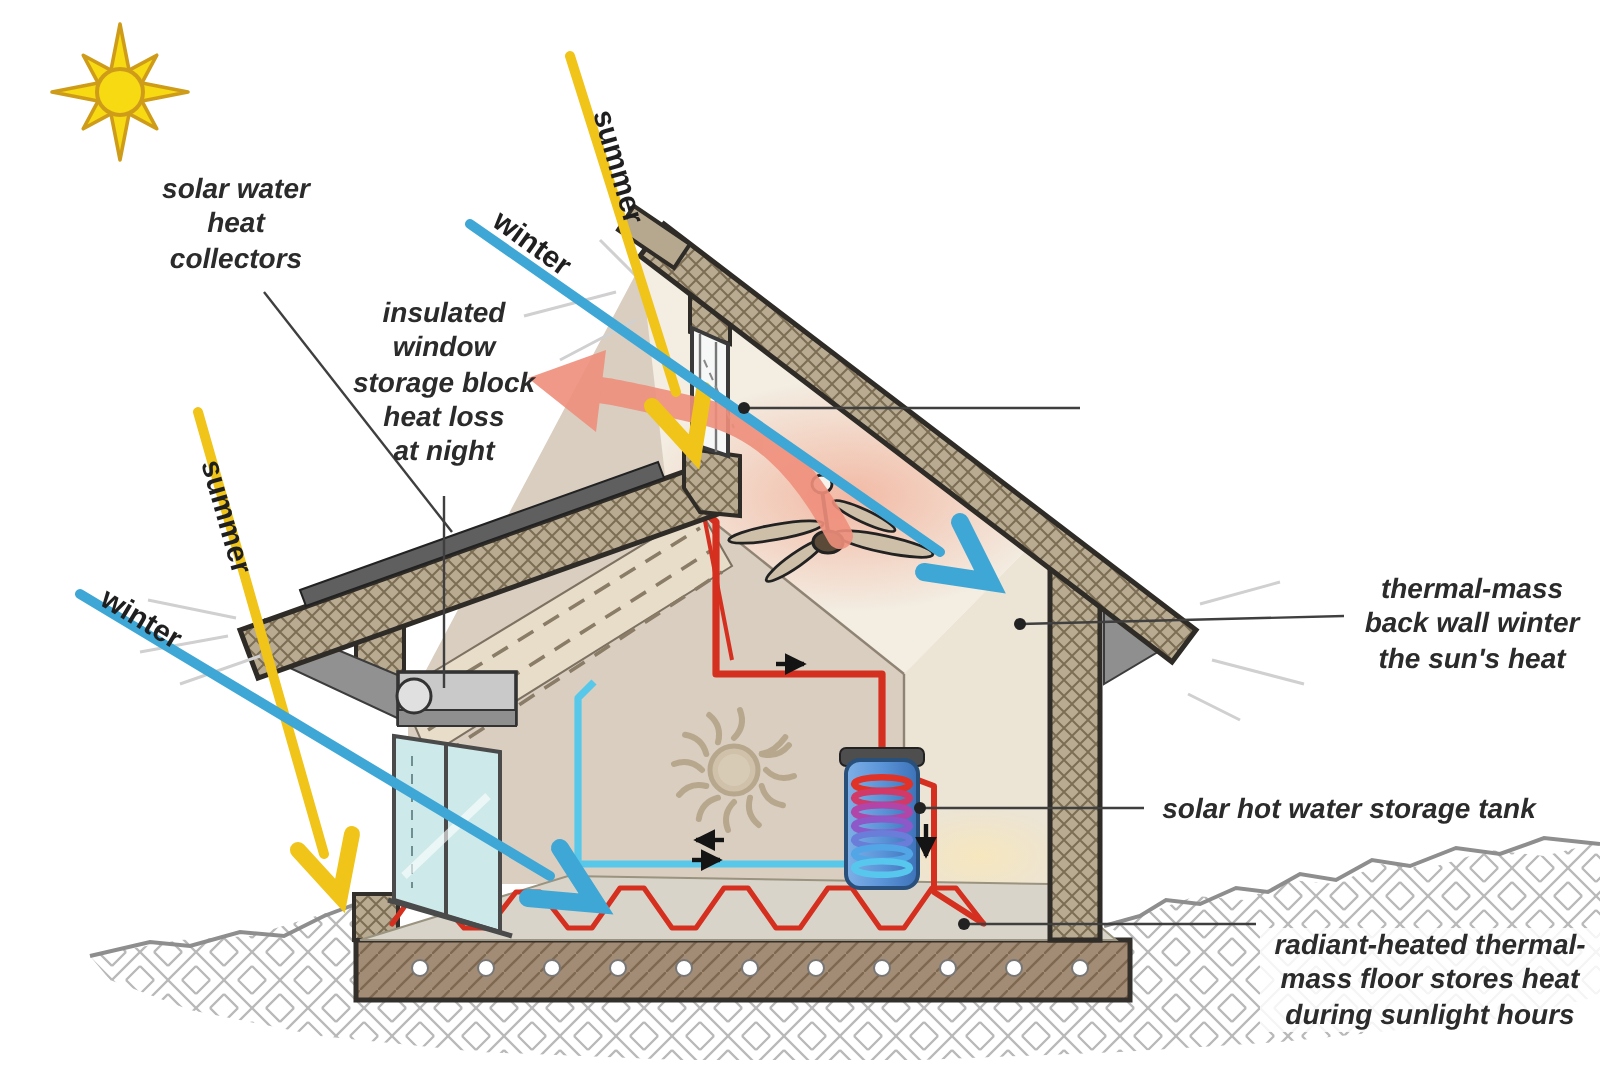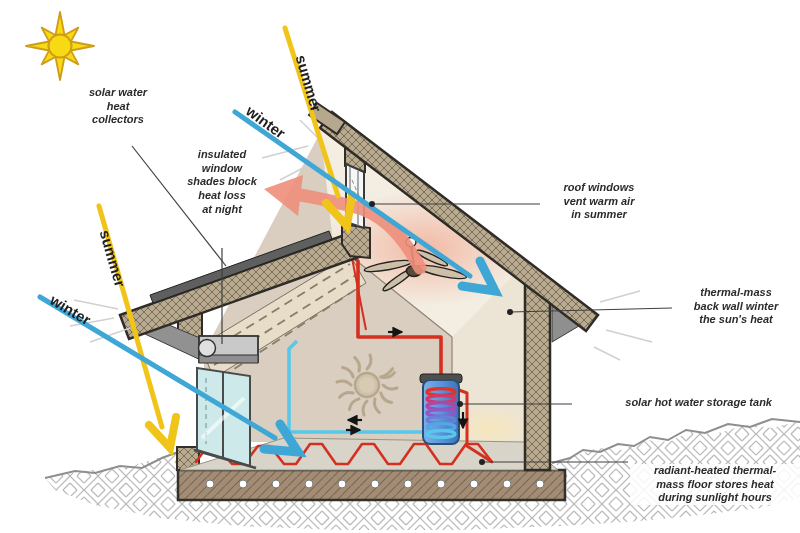--- a/index.html
+++ b/index.html
@@ -2,24 +2,24 @@
 <html><head>
 <meta charset="utf-8">
 <style>
   html,body{margin:0;padding:0;background:#ffffff;}
   .canvas{
     position:relative;width:800px;height:533px;background:#ffffff;overflow:hidden;
     font-family:"Liberation Sans",sans-serif;
   }
   .canvas svg{position:absolute;left:0;top:0;}
   .callout{
-    position:absolute;font-style:italic;font-weight:700;font-size:11px;line-height:1.24;
+    position:absolute;font-style:italic;font-weight:700;font-size:14px;line-height:1.24;
     color:#2b2b2b;text-align:center;white-space:pre-line;
   }
-  .callout.left{text-align:right;}
+  .callout.left{text-align:center;}
   .callout.bg{background:rgba(255,255,255,0.85);border-radius:3px;}
   .raylabel{
     position:absolute;font-size:15px;font-weight:600;color:#1f1f1f;
     transform-origin:0 0;white-space:nowrap;
   }
 </style>
 </head>
 <body>
 
 <div class="canvas">
@@ -260,26 +260,23 @@
     </g>
     <circle r="11.5" stroke-width="2"></circle>
   </g>
 </svg>
 
   <div class="callout" style="left:56px;top:86px;width:124px;">solar water
 heat
 collectors</div>
   <div class="callout" style="left:160px;top:148px;width:124px;">insulated
 window
-shades block
+storage block
 heat loss
 at night</div>
-  <div class="callout" style="left:537px;top:181px;width:124px;">roof windows
-vent warm air
-in summer</div>
   <div class="callout" style="left:676px;top:286px;width:120px;">thermal-mass
 back wall winter
 the sun's heat</div>
   <div class="callout left" style="left:577px;top:396px;width:195px;">solar hot water storage tank</div>
   <div class="callout bg" style="left:630px;top:464px;width:170px;">radiant-heated thermal-
 mass floor stores heat
 during sunlight hours</div>
 
   <div class="raylabel" style="left:309px;top:53px;transform:rotate(74deg);">summer</div>
   <div class="raylabel" style="left:253px;top:102px;transform:rotate(36deg);">winter</div>

